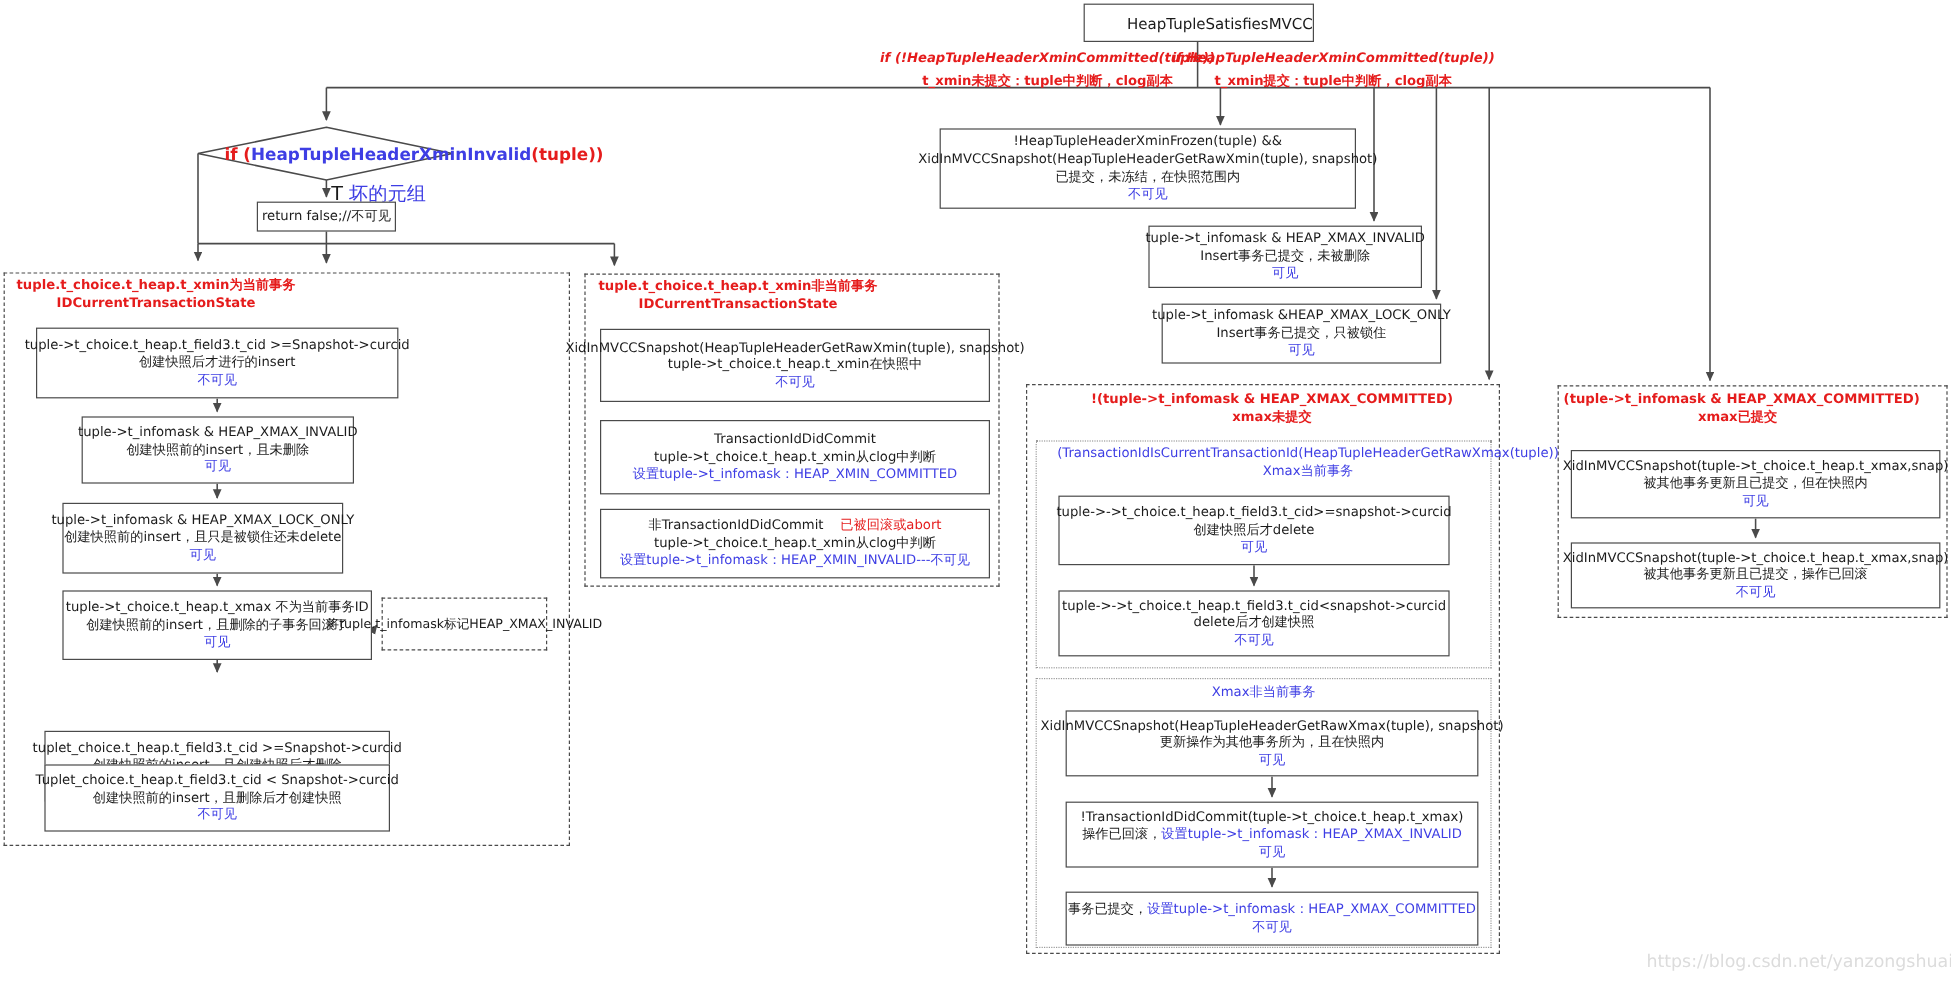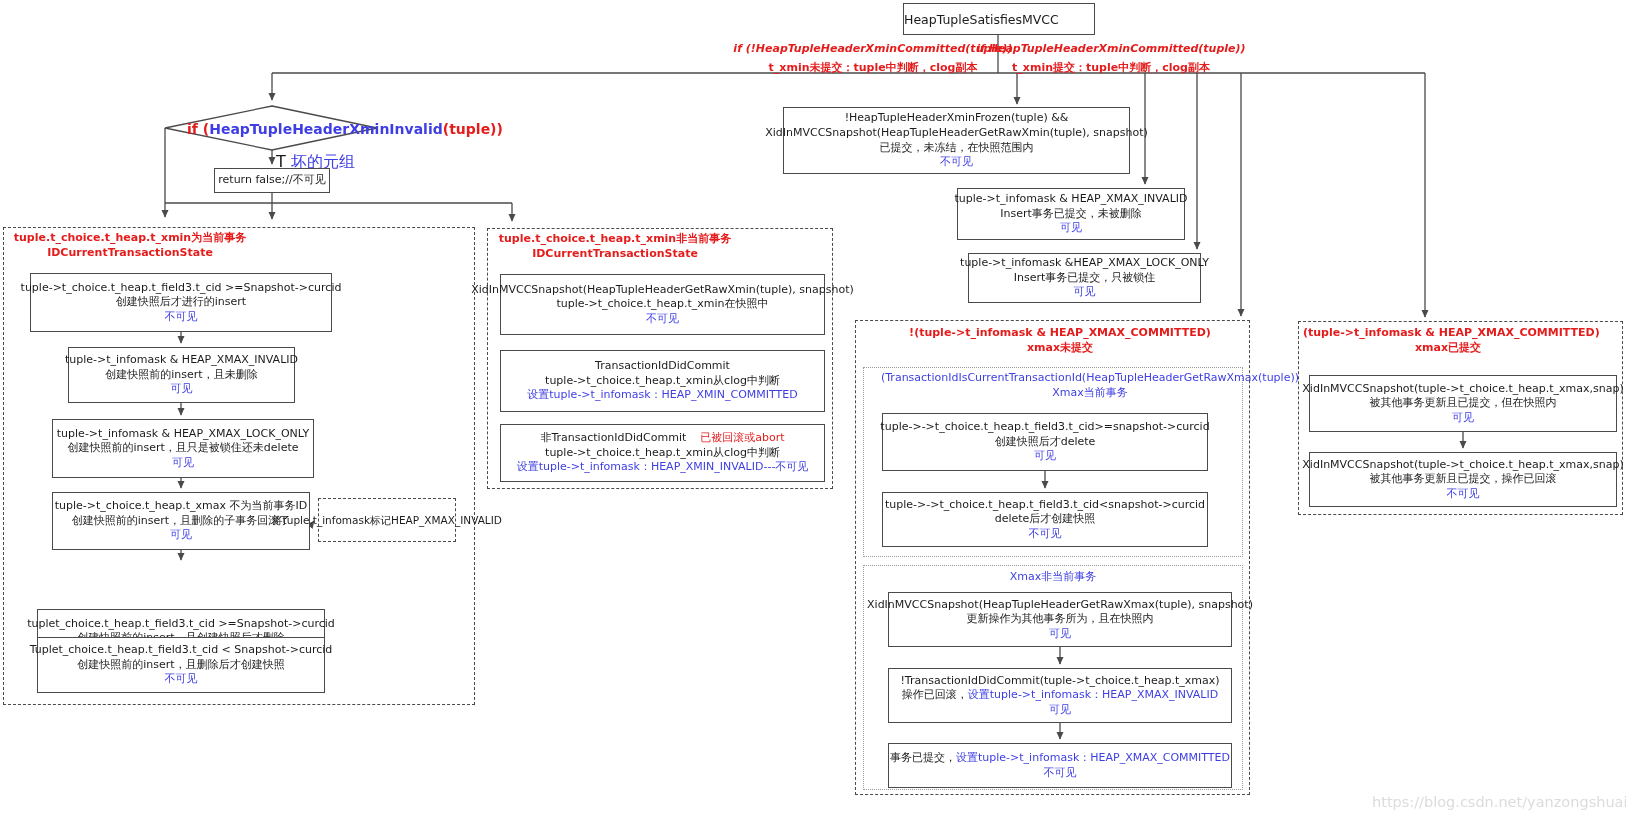--- a/index.html
+++ b/index.html
@@ -17,21 +17,21 @@
   .ln { display:block; white-space:nowrap; }
   .red  { color:#e51c1c; }
   .blue { color:#3e3ee4; }
   .hdr { position:absolute; z-index:2; text-align:center; font-size:11px;
          font-weight:bold; line-height:1.35; white-space:nowrap; }
   .topnote { position:absolute; z-index:2; text-align:center; font-size:11px;
              font-weight:bold; line-height:1.25; }
   .topnote .cond { font-style:italic; display:block; }
   .topnote .desc { display:block; margin-top:5px; }
   .title-box { position:absolute; z-index:2; border:1.5px solid #4a4a4a; background:#fff;
-               display:flex; align-items:center; justify-content:flex-start; font-size:12.5px; }
+               display:flex; align-items:center; justify-content:flex-end; font-size:12.5px; }
   .diamond-text { position:absolute; z-index:3; text-align:center; font-size:14px;
                   font-weight:bold; white-space:nowrap;margin-left:20px; }
   .tlabel { position:absolute; z-index:2; font-size:16px; white-space:nowrap; }
   .side-note { position:absolute; z-index:2; box-sizing:border-box; background:#fff;
                border:1.5px dashed #4a4a4a; display:flex; flex-direction:row;
                justify-content:center; align-items:center; text-align:center;
                font-size:10.5px; line-height:1.35; }
   .watermark { position:absolute; z-index:4; font-size:14.5px; color:#dcdcdc; white-space:nowrap; }
 </style>
 </head>
@@ -107,21 +107,21 @@
   <div class="box" style="left:30px; top:273px; width:302px; height:59px;">
     <span class="ln">tuple-&gt;t_choice.t_heap.t_field3.t_cid  &gt;=Snapshot-&gt;curcid</span>
     <span class="ln">创建快照后才进行的insert</span>
     <span class="ln blue">不可见</span>
   </div>
   <div class="box" style="left:68px; top:347px; width:227px; height:56px;">
     <span class="ln">tuple-&gt;t_infomask &amp; HEAP_XMAX_INVALID</span>
     <span class="ln">创建快照前的insert，且未删除</span>
     <span class="ln blue">可见</span>
   </div>
-  <div class="box" style="left:52px; top:419px; width:262px; height:59px;">
+  <div class="box" style="left:52px; top:419px; width:234px; height:59px;">
     <span class="ln">tuple-&gt;t_infomask &amp; HEAP_XMAX_LOCK_ONLY</span>
     <span class="ln">创建快照前的insert，且只是被锁住还未delete</span>
     <span class="ln blue">可见</span>
   </div>
   <div class="box" style="left:52px; top:492px; width:258px; height:58px;">
     <span class="ln">tuple-&gt;t_choice.t_heap.t_xmax 不为当前事务ID</span>
     <span class="ln">创建快照前的insert，且删除的子事务回滚了</span>
     <span class="ln blue">可见</span>
   </div>
   <div class="side-note" style="left:318px; top:498px; width:138px; height:44px;">

